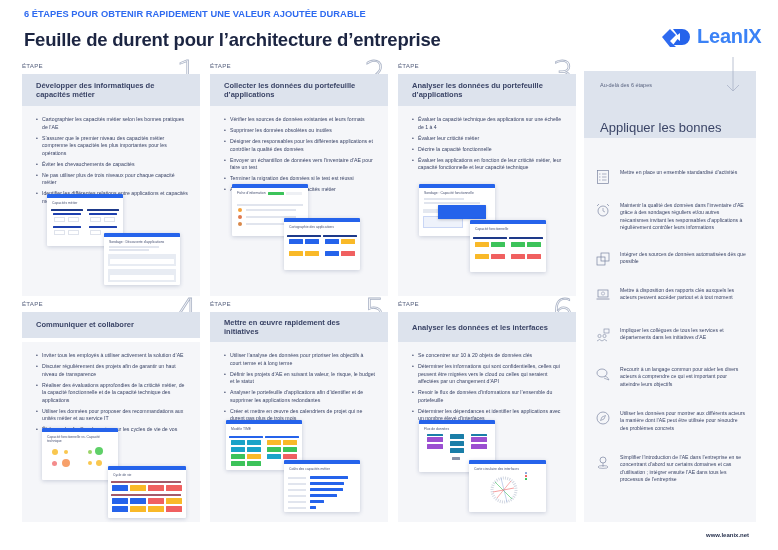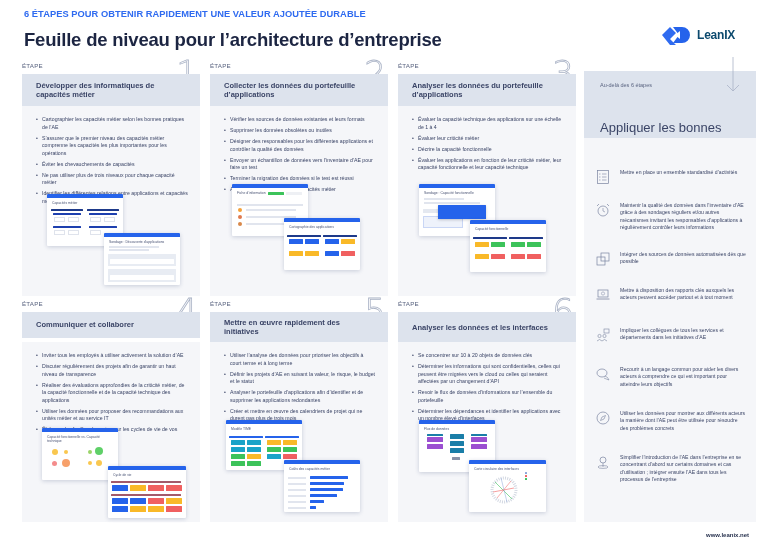--- a/index.html
+++ b/index.html
@@ -4,21 +4,21 @@
 <style>
   * { box-sizing: border-box; margin: 0; padding: 0; }
   html, body { width: 778px; height: 550px; background: #ffffff; overflow: hidden; }
   body { font-family: "Liberation Sans", "DejaVu Sans", sans-serif; color: #2a3450; position: relative; }
 
   .kicker { position: absolute; left: 24px; top: 9px; font-size: 9.3px; font-weight: bold; color: #2f6bf0; letter-spacing: 0.05px; }
   .main-title { position: absolute; left: 24px; top: 29px; font-size: 18.5px; font-weight: bold; color: #1c2542; letter-spacing: -0.2px; }
 
   .logo { position: absolute; left: 662px; top: 25px; display: flex; align-items: center; gap: 5px; }
   .logo svg { width: 30px; height: 20px; }
-  .logo-text { font-size: 12px; font-weight: bold; color: #0c4a6e; letter-spacing: -0.2px; }
+  .logo-text { font-size: 20px; font-weight: bold; color: #3b82f6; letter-spacing: -0.2px; }
 
   .step { position: absolute; width: 178px; height: 208px; }
   .step-label { position: absolute; left: 0; top: 0; font-size: 6.2px; color: #5a6480; letter-spacing: 0.2px; }
   .step-num { position: absolute; right: 2px; top: -6px; font-size: 34px; font-weight: 300; color: #ffffff; -webkit-text-stroke: 0.8px #aab3c6; font-family: "DejaVu Sans", sans-serif; line-height: 1; }
   .step-head { position: absolute; left: 0; top: 12px; width: 178px; height: 32px; background: #dde3ed; padding: 5px 14px; display: flex; align-items: center; }
   .step-title { font-size: 7.5px; font-weight: bold; color: #3a4466; line-height: 1.25; }
   .step-body { position: absolute; left: 0; top: 44px; width: 178px; height: 190px; background: #f5f6f9; padding: 10px 12px 0 14px; }
   .step-body ul { list-style: none; }
   .step-body li { font-size: 5.2px; color: #3a4466; line-height: 1.45; margin-bottom: 3.5px; padding-left: 6px; position: relative; }
   .step-body li::before { content: "•"; position: absolute; left: 0; top: 0; }
@@ -39,21 +39,21 @@
   .tip { position: absolute; left: 12px; width: 150px; display: flex; gap: 10px; align-items: flex-start; }
   .tip-icon { width: 14px; height: 14px; flex: none; margin-top: 1px; }
   .tip-text { font-size: 5.1px; color: #3a4466; line-height: 1.45; }
 
   .footer-url { position: absolute; left: 706px; top: 532px; font-size: 6px; font-weight: bold; color: #2a3450; }
 </style>
 </head>
 <body>
 
 <div class="kicker">6 ÉTAPES POUR OBTENIR RAPIDEMENT UNE VALEUR AJOUTÉE DURABLE</div>
-<div class="main-title">Feuille de niveau pour l’architecture d’entreprise</div>
+<div class="main-title">Feuille de durent pour l’architecture d’entreprise</div>
 <div class="logo">
   <svg viewBox="0 0 30 20">
     <polygon points="0,10 8,2 14,8 8,14 14,20 8,20" fill="#2f6bf0"></polygon>
     <path d="M11 2 H20 A8 8 0 0 1 20 18 H11 L17 10 Z" fill="#2563eb"></path>
     <polygon points="13,10 18,6 18,14" fill="#ffffff"></polygon>
   </svg>
   <span class="logo-text">LeanIX</span>
 </div>
 
 <div class="step" style="left:22px; top:62px;">

